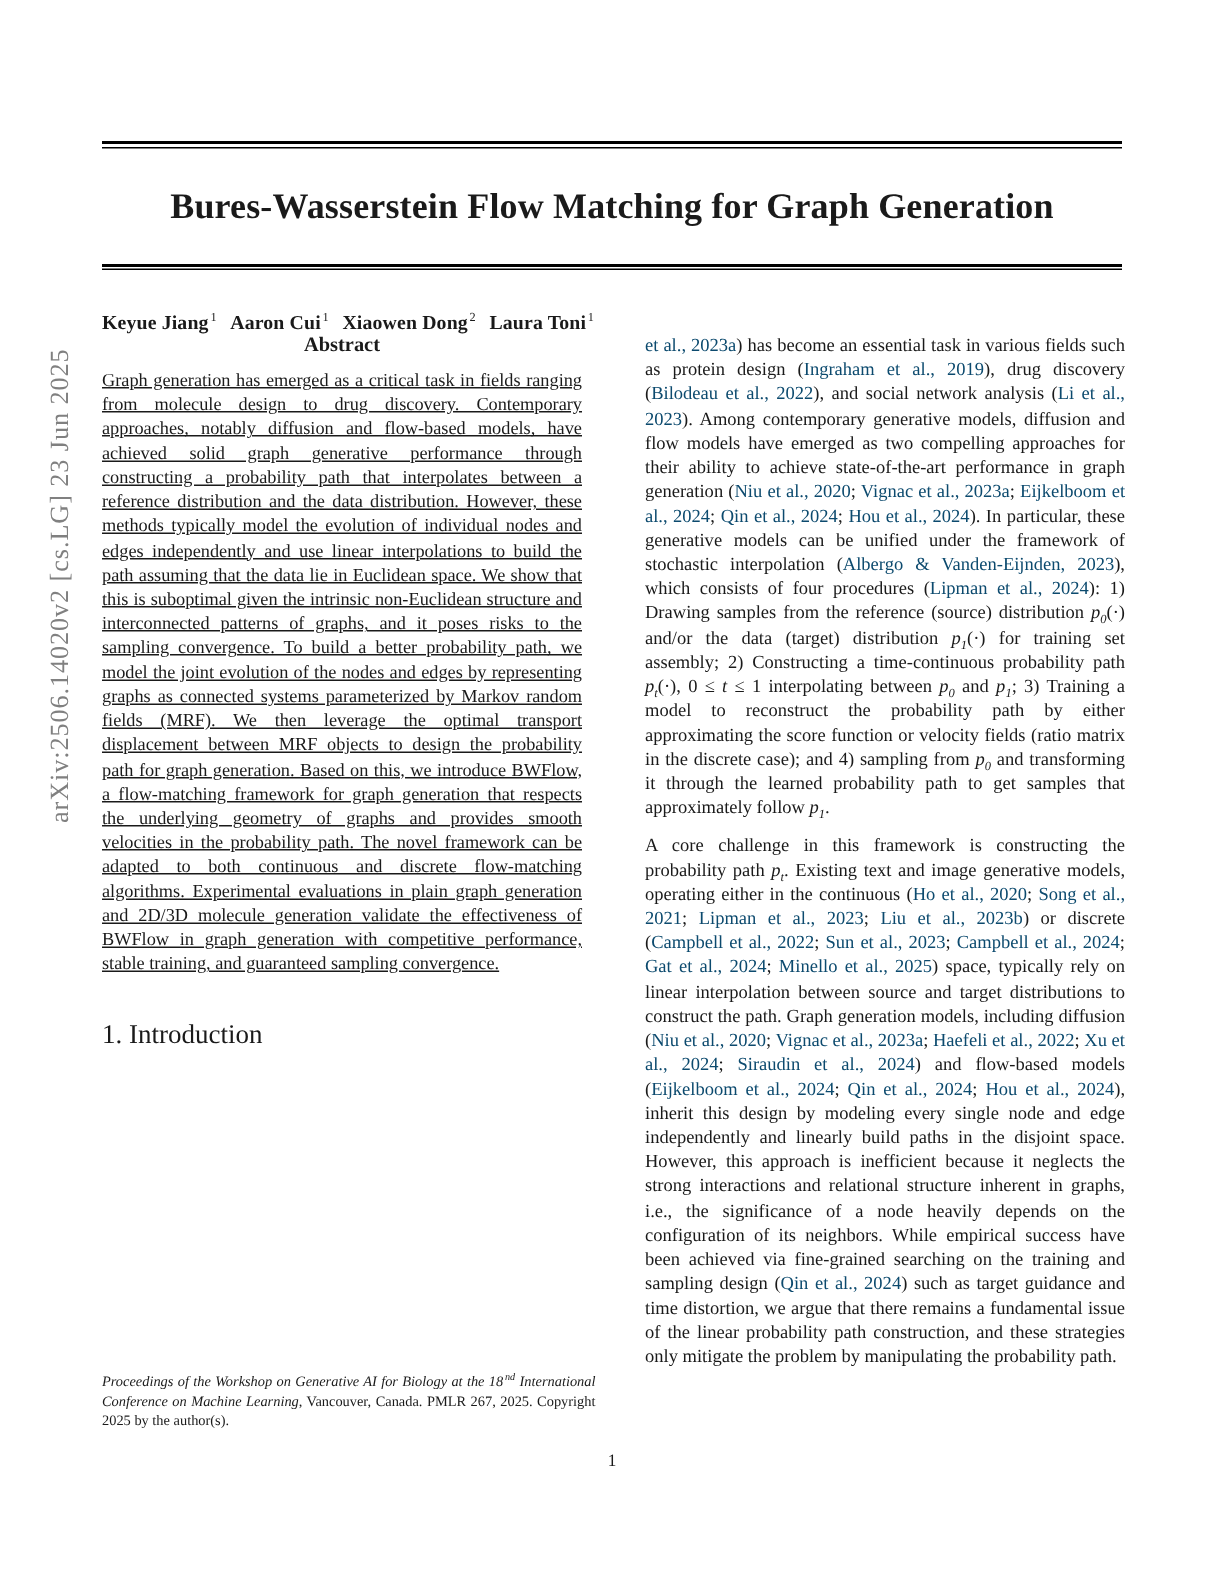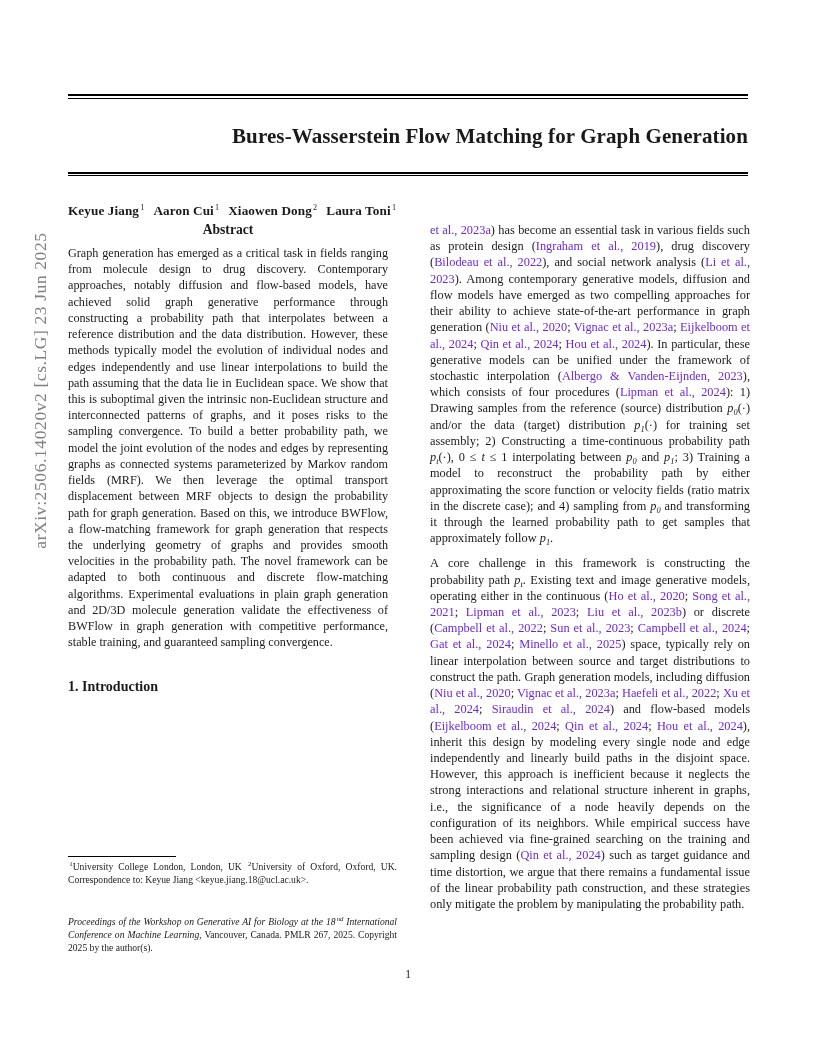--- a/index.html
+++ b/index.html
@@ -40,22 +40,22 @@
     top: 0;
     width: 680px;
   }
   .rule-top {
     margin-top: 94px;
     border-top: 2.6px solid #000;
     border-bottom: 0.8px solid #000;
     height: 1.6px;
   }
   .paper-title {
-    text-align: right;
-    font-size: 21px;
+    text-align: center;
+    font-size: 24px;
     font-weight: bold;
     letter-spacing: 0.1px;
     margin: 24px 0 0 0;
     line-height: 1.25;
   }
   .rule-bottom {
     margin-top: 23px;
     border-top: 2.6px solid #000;
     border-bottom: 0.8px solid #000;
     height: 1.6px;
@@ -85,43 +85,44 @@
     display: flex;
     gap: 42px;
     justify-content: flex-end;
   }
   .col {
     width: 329px;
   }
   .col-right { padding-top: 0; }
 
   .section-head {
-    font-size: 14px;
-    font-weight: bold;
+    font-size: 18px;
+    font-weight: normal;
     margin: 0 0 7px 0;
   }
   .abstract-head {
     text-align: center;
     font-size: 13.6px;
     font-weight: bold;
     margin: 0 0 7px 0;
   }
   p.body {
     margin: 0 0 9px 0;
     font-size: 12.35px;
     line-height: 1.315;
     text-align: justify;
     text-justify: inter-word;
     hyphens: manual;
   }
   .abstract p.body {
     font-size: 12.2px;
     line-height: 1.33;
-  }
-  .cite { color: #6d28d9; }
+    text-decoration: underline;
+  }
+  .cite { color: #0c4a6e; }
   .mathit { font-style: italic; font-family: "Liberation Serif", serif; }
   sub {
     font-size: 8.4px;
     vertical-align: sub;
     line-height: 0;
   }
 
   
   .footnote-area {
     position: absolute;
@@ -194,26 +195,20 @@
       </div>
     </div>
 
     <div class="col col-right">
       <p class="body" id="right-para-1"><span class="cite">et al., 2023a</span><span>) has become an essential task in various fields such as protein design (</span><span class="cite">Ingraham et al., 2019</span><span>), drug discovery (</span><span class="cite">Bilodeau et al., 2022</span><span>), and social network analysis (</span><span class="cite">Li et al., 2023</span><span>). Among contemporary generative models, diffusion and flow models have emerged as two compelling approaches for their ability to achieve state-of-the-art performance in graph generation (</span><span class="cite">Niu et al., 2020</span><span>; </span><span class="cite">Vignac et al., 2023a</span><span>; </span><span class="cite">Eijkelboom et al., 2024</span><span>; </span><span class="cite">Qin et al., 2024</span><span>; </span><span class="cite">Hou et al., 2024</span><span>). In particular, these generative models can be unified under the framework of stochastic interpolation (</span><span class="cite">Albergo &amp; Vanden-Eijnden, 2023</span><span>), which consists of four procedures (</span><span class="cite">Lipman et al., 2024</span><span>): 1) Drawing samples from the reference (source) distribution </span><span><span class="mathit">p</span><sub class="mathit">0</sub><span>(·)</span></span><span> and/or the data (target) distribution </span><span><span class="mathit">p</span><sub class="mathit">1</sub><span>(·)</span></span><span> for training set assembly; 2) Constructing a time-continuous probability path </span><span><span class="mathit">p</span><sub class="mathit">t</sub><span>(·), 0 ≤ <span class="mathit">t</span> ≤ 1</span></span><span> interpolating between </span><span><span class="mathit">p</span><sub class="mathit">0</sub></span><span> and </span><span><span class="mathit">p</span><sub class="mathit">1</sub></span><span>; 3) Training a model to reconstruct the probability path by either approximating the score function or velocity fields (ratio matrix in the discrete case); and 4) sampling from </span><span><span class="mathit">p</span><sub class="mathit">0</sub></span><span> and transforming it through the learned probability path to get samples that approximately follow </span><span><span class="mathit">p</span><sub class="mathit">1</sub></span><span>.</span></p>
       <p class="body" id="right-para-2"><span>A core challenge in this framework is constructing the probability path </span><span><span class="mathit">p</span><sub class="mathit">t</sub></span><span>. Existing text and image generative models, operating either in the continuous (</span><span class="cite">Ho et al., 2020</span><span>; </span><span class="cite">Song et al., 2021</span><span>; </span><span class="cite">Lipman et al., 2023</span><span>; </span><span class="cite">Liu et al., 2023b</span><span>) or discrete (</span><span class="cite">Campbell et al., 2022</span><span>; </span><span class="cite">Sun et al., 2023</span><span>; </span><span class="cite">Campbell et al., 2024</span><span>; </span><span class="cite">Gat et al., 2024</span><span>; </span><span class="cite">Minello et al., 2025</span><span>) space, typically rely on linear interpolation between source and target distributions to construct the path. Graph generation models, including diffusion (</span><span class="cite">Niu et al., 2020</span><span>; </span><span class="cite">Vignac et al., 2023a</span><span>; </span><span class="cite">Haefeli et al., 2022</span><span>; </span><span class="cite">Xu et al., 2024</span><span>; </span><span class="cite">Siraudin et al., 2024</span><span>) and flow-based models (</span><span class="cite">Eijkelboom et al., 2024</span><span>; </span><span class="cite">Qin et al., 2024</span><span>; </span><span class="cite">Hou et al., 2024</span><span>), inherit this design by modeling every single node and edge independently and linearly build paths in the disjoint space. However, this approach is inefficient because it neglects the strong interactions and relational structure inherent in graphs, i.e., the significance of a node heavily depends on the configuration of its neighbors. While empirical success have been achieved via fine-grained searching on the training and sampling design (</span><span class="cite">Qin et al., 2024</span><span>) such as target guidance and time distortion, we argue that there remains a fundamental issue of the linear probability path construction, and these strategies only mitigate the problem by manipulating the probability path.</span></p>
     </div>
 
   </div>
 
-  <div class="footnote-area">
-    <div class="footnote-rule"></div>
-    <p class="footnote">
-      <sup>1</sup><span>University College London, London, UK </span><sup>2</sup><span>University of Oxford, Oxford, UK. Correspondence to: Keyue Jiang &lt;keyue.jiang.18@ucl.ac.uk&gt;.</span>
-    </p>
-  </div>
 
   <p class="proceedings">
     <span class="it">Proceedings of the Workshop on Generative AI for Biology at the 18</span><sup>nd</sup><span class="it"> International Conference on Machine Learning</span><span>, Vancouver, Canada. PMLR 267, 2025. Copyright 2025 by the author(s).</span>
   </p>
 
   <div class="page-number">1</div>
 
 </div>
 
 </body></html>

